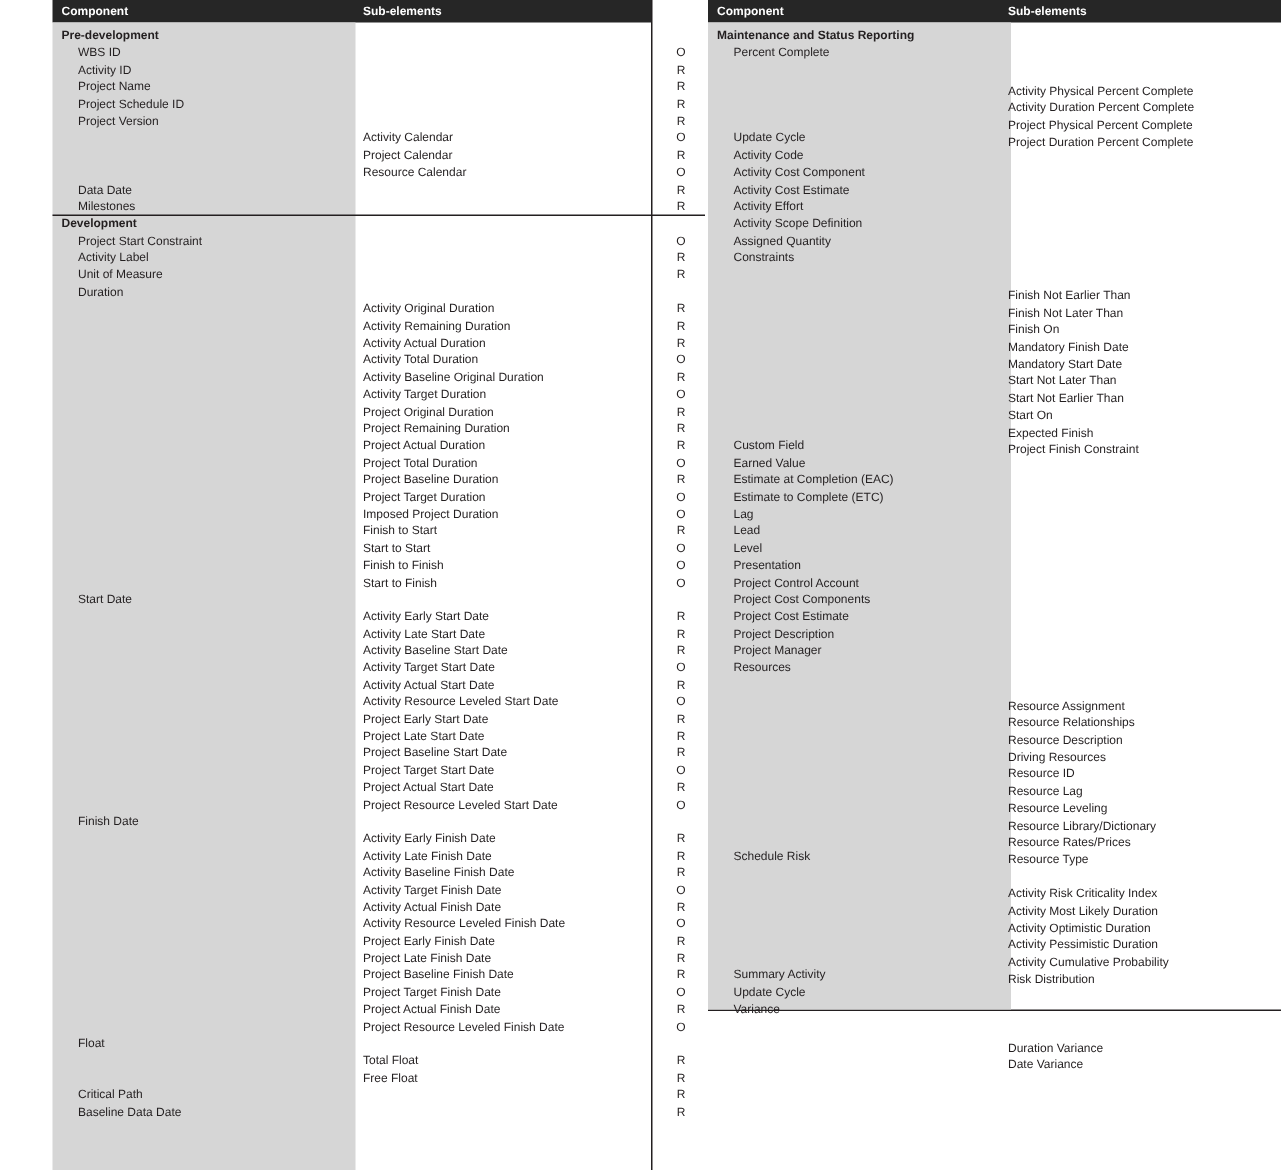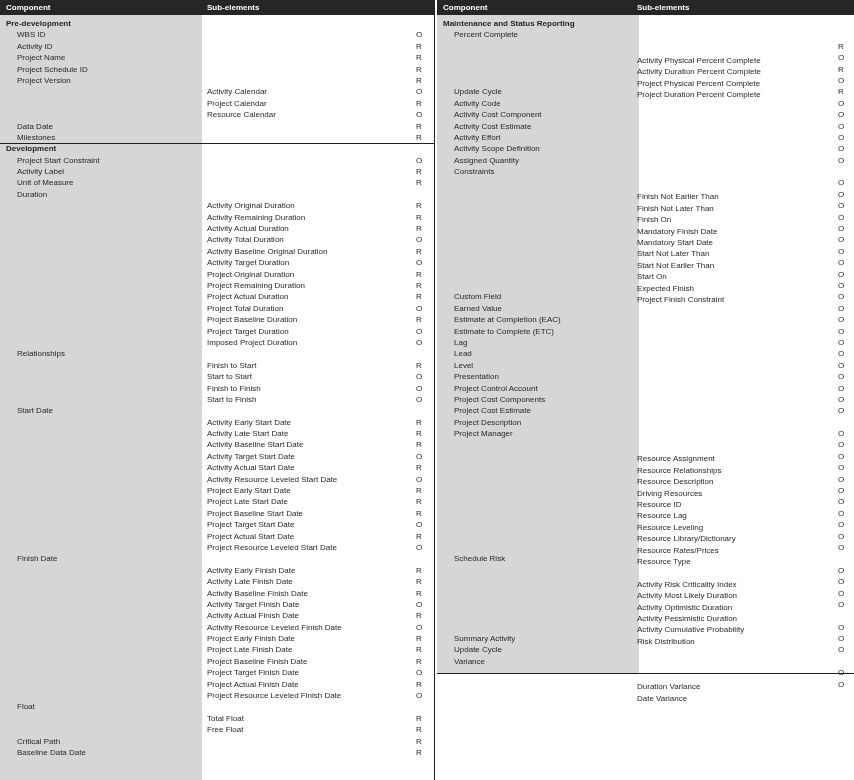--- a/index.html
+++ b/index.html
@@ -19,20 +19,21 @@
     position: relative;
     width: 854px;
     height: 780px;
     display: flex;
   }
 
   
   .panel {
     position: relative;
     box-sizing: border-box;
+    padding-left: 35px;
   }
   .panel-left {
     width: 435px;
     height: 780px;
     border-right: 1.5px solid #231f20;
   }
   .panel-gap {
     width: 2px;
     height: 780px;
     background: #ffffff;
@@ -238,23 +239,20 @@
           </div>
           <div class="row">
             <span class="c-sub">Project Target Duration</span>
             <span class="c-use">O</span>
           </div>
           <div class="row">
             <span class="c-sub">Imposed Project Duration</span>
             <span class="c-use">O</span>
           </div>
           <div class="row">
-            <span class="c-comp indent">Relationships</span>
-          </div>
-          <div class="row">
             <span class="c-sub">Finish to Start</span>
             <span class="c-use">R</span>
           </div>
           <div class="row">
             <span class="c-sub">Start to Start</span>
             <span class="c-use">O</span>
           </div>
           <div class="row">
             <span class="c-sub">Finish to Finish</span>
             <span class="c-use">O</span>
@@ -537,20 +535,23 @@
             <span class="c-use">O</span>
           </div>
           <div class="row">
             <span class="c-comp indent">Project Description</span>
           </div>
           <div class="row">
             <span class="c-comp indent">Project Manager</span>
             <span class="c-use">O</span>
           </div>
           <div class="row">
+            <span class="c-comp indent">Resources</span>
+          </div>
+          <div class="row">
             <span class="c-sub">Resource Assignment</span>
             <span class="c-use">O</span>
           </div>
           <div class="row">
             <span class="c-sub">Resource Relationships</span>
             <span class="c-use">O</span>
           </div>
           <div class="row">
             <span class="c-sub">Resource Description</span>
             <span class="c-use">O</span>

